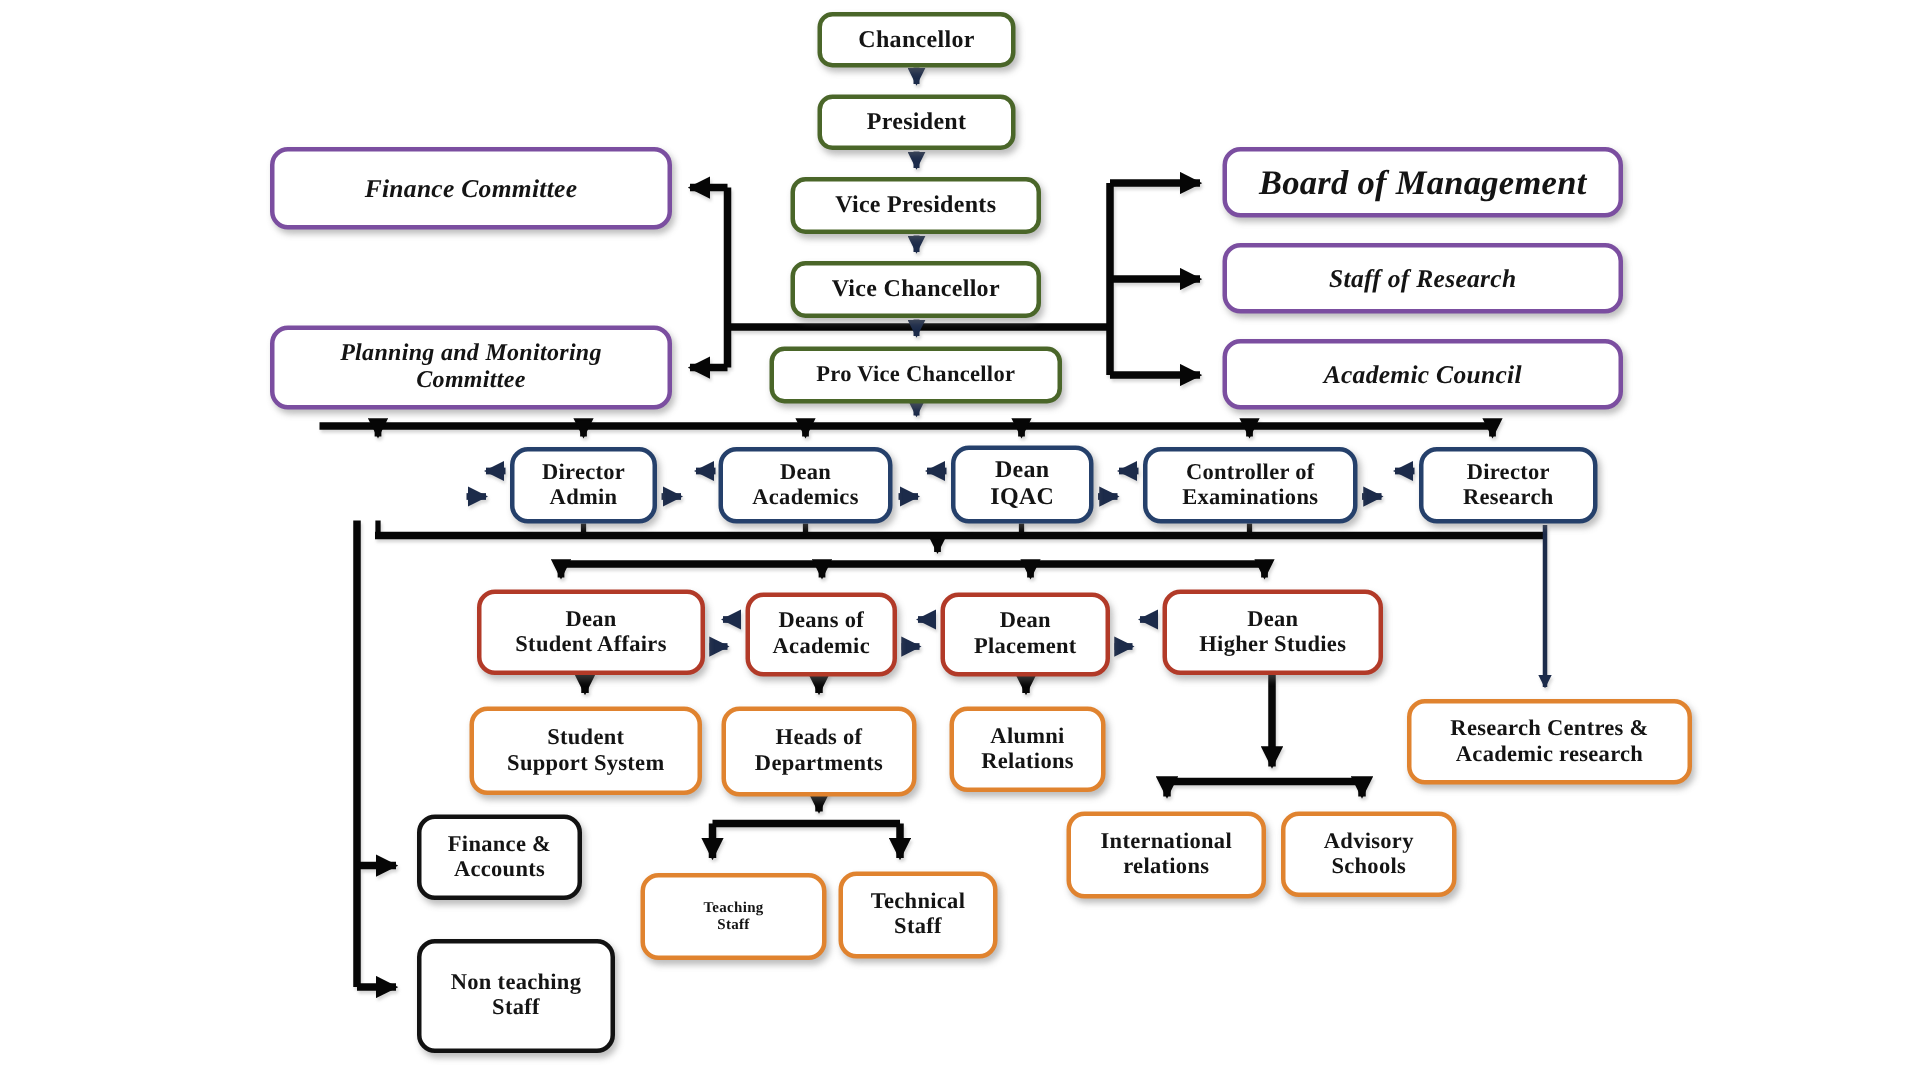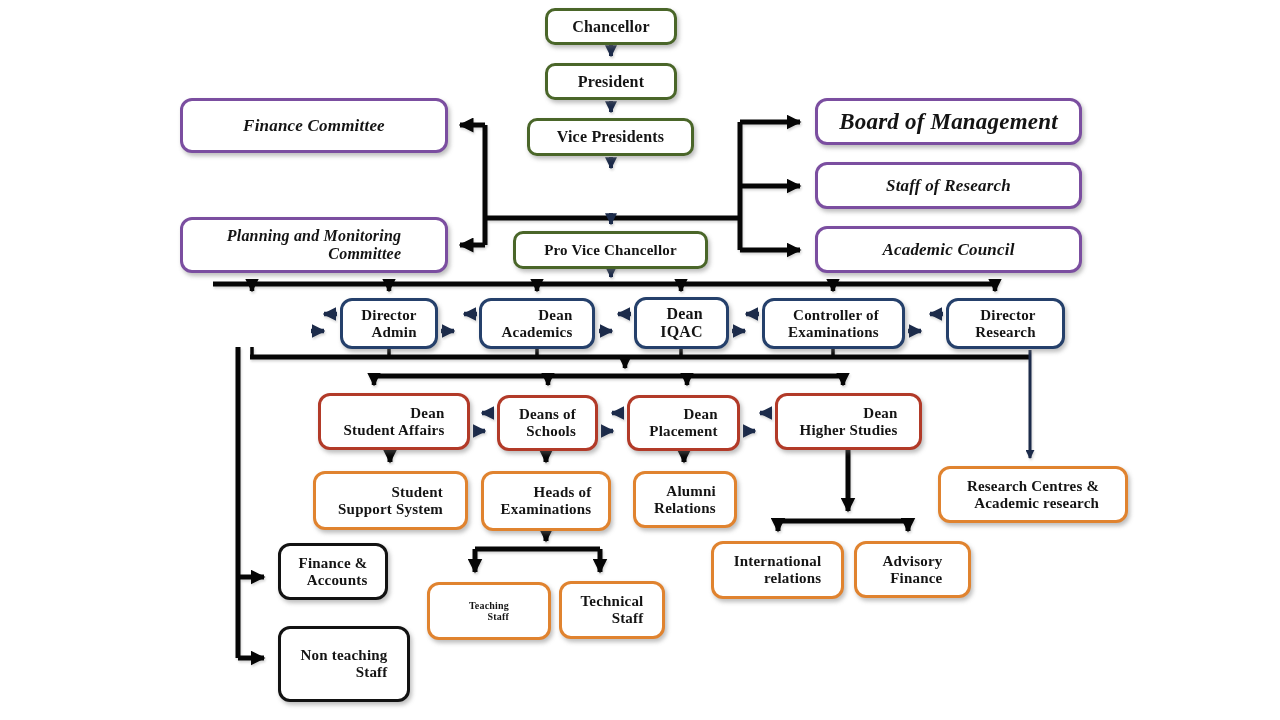--- a/index.html
+++ b/index.html
@@ -2,21 +2,21 @@
 <html><head>
 <meta charset="utf-8">
 <style>
   html,body{margin:0;padding:0;background:#ffffff;}
   #canvas{
     position:relative;width:1280px;height:720px;background:#ffffff;overflow:hidden;
     font-family:"Liberation Serif","DejaVu Serif",serif;
   }
   .node{
     position:absolute;background:#ffffff;border:3px solid #000;border-radius:12px;
-    display:flex;align-items:center;justify-content:center;text-align:right;
+    display:flex;align-items:center;justify-content:center;text-align:center;
     font-weight:700;color:#141414;white-space:pre-line;line-height:1.12;
     box-shadow:2px 3px 4px rgba(110,110,110,.45);box-sizing:border-box;
     letter-spacing:.2px;
   }
   .green{border-color:#4a6629;border-radius:10px;}
   .purple{border-color:#7b4ea0;font-style:italic;}
   .navy{border-color:#25406b;}
   .red{border-color:#b23a28;}
   .orange{border-color:#e0832f;}
   .blackb{border-color:#121212;}
@@ -128,20 +128,21 @@
       <path d="M624,413 H612" marker-end="url(#ahn)"></path>
         <path d="M601,431 H613" marker-end="url(#ahn)"></path>
       <path d="M772,413 H760" marker-end="url(#ahn)"></path>
         <path d="M743,431 H755" marker-end="url(#ahn)"></path>
     </g>
   </svg>
 
   <div class="node green" style="left:545px;top:8px;width:132px;height:37px;font-size:16px">Chancellor</div>
   <div class="node green" style="left:545px;top:63px;width:132px;height:37px;font-size:16px">President</div>
   <div class="node green" style="left:527px;top:118px;width:167px;height:38px;font-size:16px">Vice Presidents</div>
+  <div class="node green" style="left:527px;top:174px;width:167px;height:38px;font-size:16px">Vice Chancellor</div>
   <div class="node green" style="left:513px;top:231px;width:195px;height:38px;font-size:15px">Pro Vice Chancellor</div>
 
   <div class="node purple" style="left:180px;top:98px;width:268px;height:55px;font-size:17px">Finance Committee</div>
   <div class="node purple" style="left:180px;top:217px;width:268px;height:56px;font-size:16px">Planning and Monitoring
 Committee</div>
   <div class="node purple" style="left:815px;top:98px;width:267px;height:47px;font-size:23px">Board of Management</div>
   <div class="node purple" style="left:815px;top:162px;width:267px;height:47px;font-size:17px">Staff of Research</div>
   <div class="node purple" style="left:815px;top:226px;width:267px;height:47px;font-size:17px">Academic Council</div>
 
   <div class="node navy" style="left:340px;top:298px;width:98px;height:51px;font-size:15px">Director
@@ -151,41 +152,41 @@
   <div class="node navy" style="left:634px;top:297px;width:95px;height:52px;font-size:16px">Dean
 IQAC</div>
   <div class="node navy" style="left:762px;top:298px;width:143px;height:51px;font-size:15px">Controller of
 Examinations</div>
   <div class="node navy" style="left:946px;top:298px;width:119px;height:51px;font-size:15px">Director
 Research</div>
 
   <div class="node red" style="left:318px;top:393px;width:152px;height:57px;font-size:15px">Dean
 Student Affairs</div>
   <div class="node red" style="left:497px;top:395px;width:101px;height:56px;font-size:15px">Deans of
-Schools</div>
+Academic</div>
   <div class="node red" style="left:627px;top:395px;width:113px;height:56px;font-size:15px">Dean
 Placement</div>
   <div class="node red" style="left:775px;top:393px;width:147px;height:57px;font-size:15px">Dean
 Higher Studies</div>
 
   <div class="node orange" style="left:313px;top:471px;width:155px;height:59px;font-size:15px">Student
 Support System</div>
   <div class="node orange" style="left:481px;top:471px;width:130px;height:60px;font-size:15px">Heads of
-Examinations</div>
+Departments</div>
   <div class="node orange" style="left:633px;top:471px;width:104px;height:57px;font-size:15px">Alumni
 Relations</div>
   <div class="node orange" style="left:938px;top:466px;width:190px;height:57px;font-size:15px">Research Centres &amp;
 Academic research</div>
 
   <div class="node blackb" style="left:278px;top:543px;width:110px;height:57px;font-size:15px">Finance &amp;
 Accounts</div>
   <div class="node blackb" style="left:278px;top:626px;width:132px;height:76px;font-size:15px">Non teaching
 Staff</div>
   <div class="node orange" style="left:427px;top:582px;width:124px;height:58px;font-size:10px">Teaching
 Staff</div>
   <div class="node orange" style="left:559px;top:581px;width:106px;height:58px;font-size:15px">Technical
 Staff</div>
   <div class="node orange" style="left:711px;top:541px;width:133px;height:58px;font-size:15px">International
 relations</div>
   <div class="node orange" style="left:854px;top:541px;width:117px;height:57px;font-size:15px">Advisory
-Finance</div>
+Schools</div>
 
 </div>
 
 </body></html>

